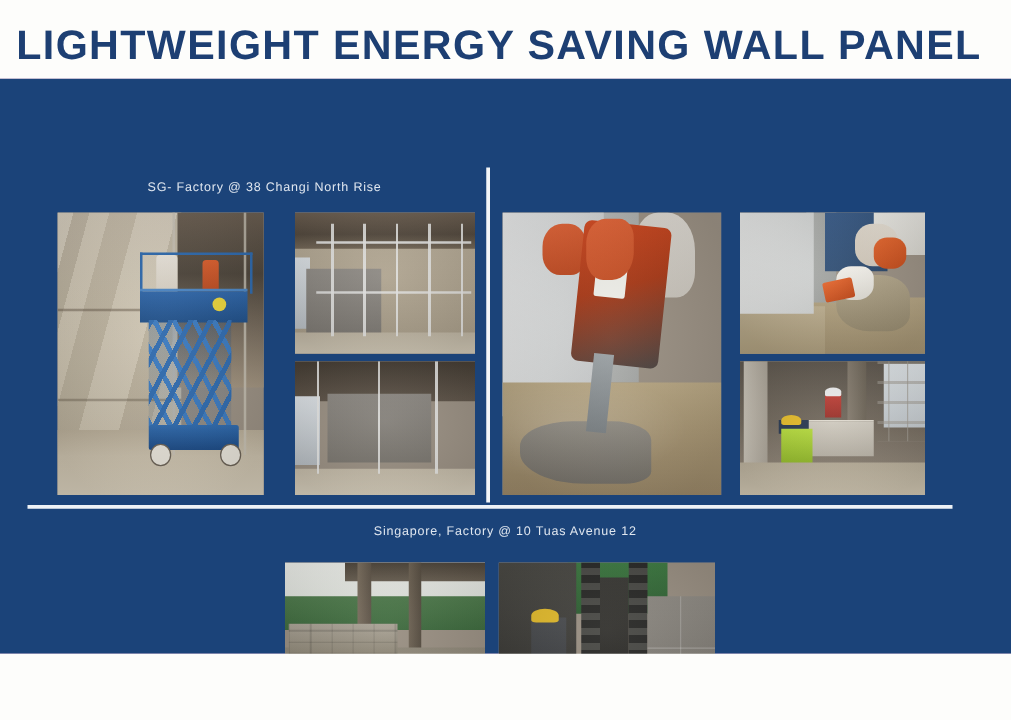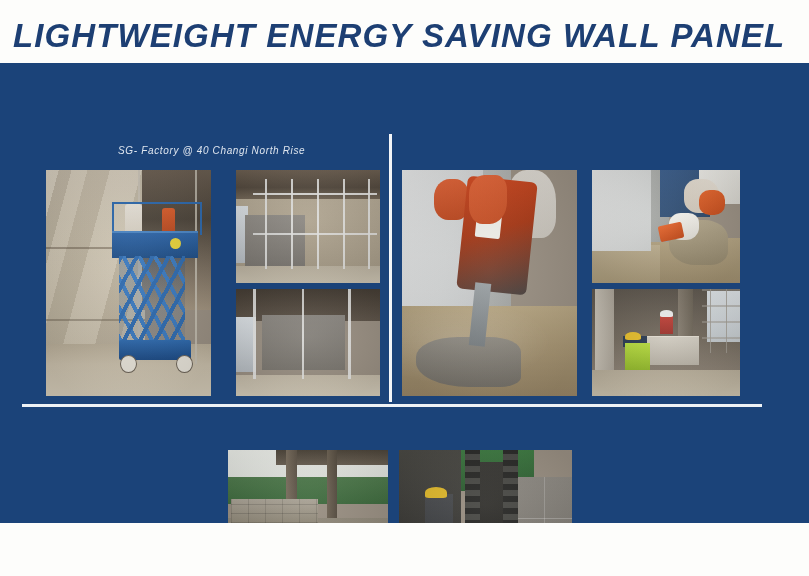--- a/index.html
+++ b/index.html
@@ -13,21 +13,20 @@
     height: 576px;
     overflow: hidden;
     font-family: "Liberation Sans", sans-serif;
   }
 
   .slide {
     position: relative;
     width: 809px;
     height: 576px;
     background: #f9a8d4;
-    font-style: italic;
   }
 
   
   .header {
     position: absolute;
     left: 0; top: 0;
     width: 809px;
     height: 63px;
     background: #fdfdfb;
   }
@@ -509,21 +508,22 @@
 <body>
 
 <div class="slide">
 
   <div class="header">
     <div class="slide-title">LIGHTWEIGHT ENERGY SAVING WALL PANEL</div>
   </div>
 
   <div class="body-panel">
 
-    <div class="caption cap-left">SG- Factory @ 40 Changi North Rise</div>
+    <div class="caption cap-left">SG- Factory @ 38 Changi North Rise</div>
+    <div class="caption cap-bottom">Singapore,  Factory @ 10 Tuas Avenue 12</div>
 
     <div class="v-divider"></div>
     <div class="h-divider"></div>
 
     <div class="photo" id="p1">
       <div class="ph-layer wall"></div>
       <div class="ph-layer wallseam"></div>
       <div class="ph-layer wallseam2"></div>
       <div class="ph-layer bg-interior"></div>
       <div class="ph-layer floor"></div>

